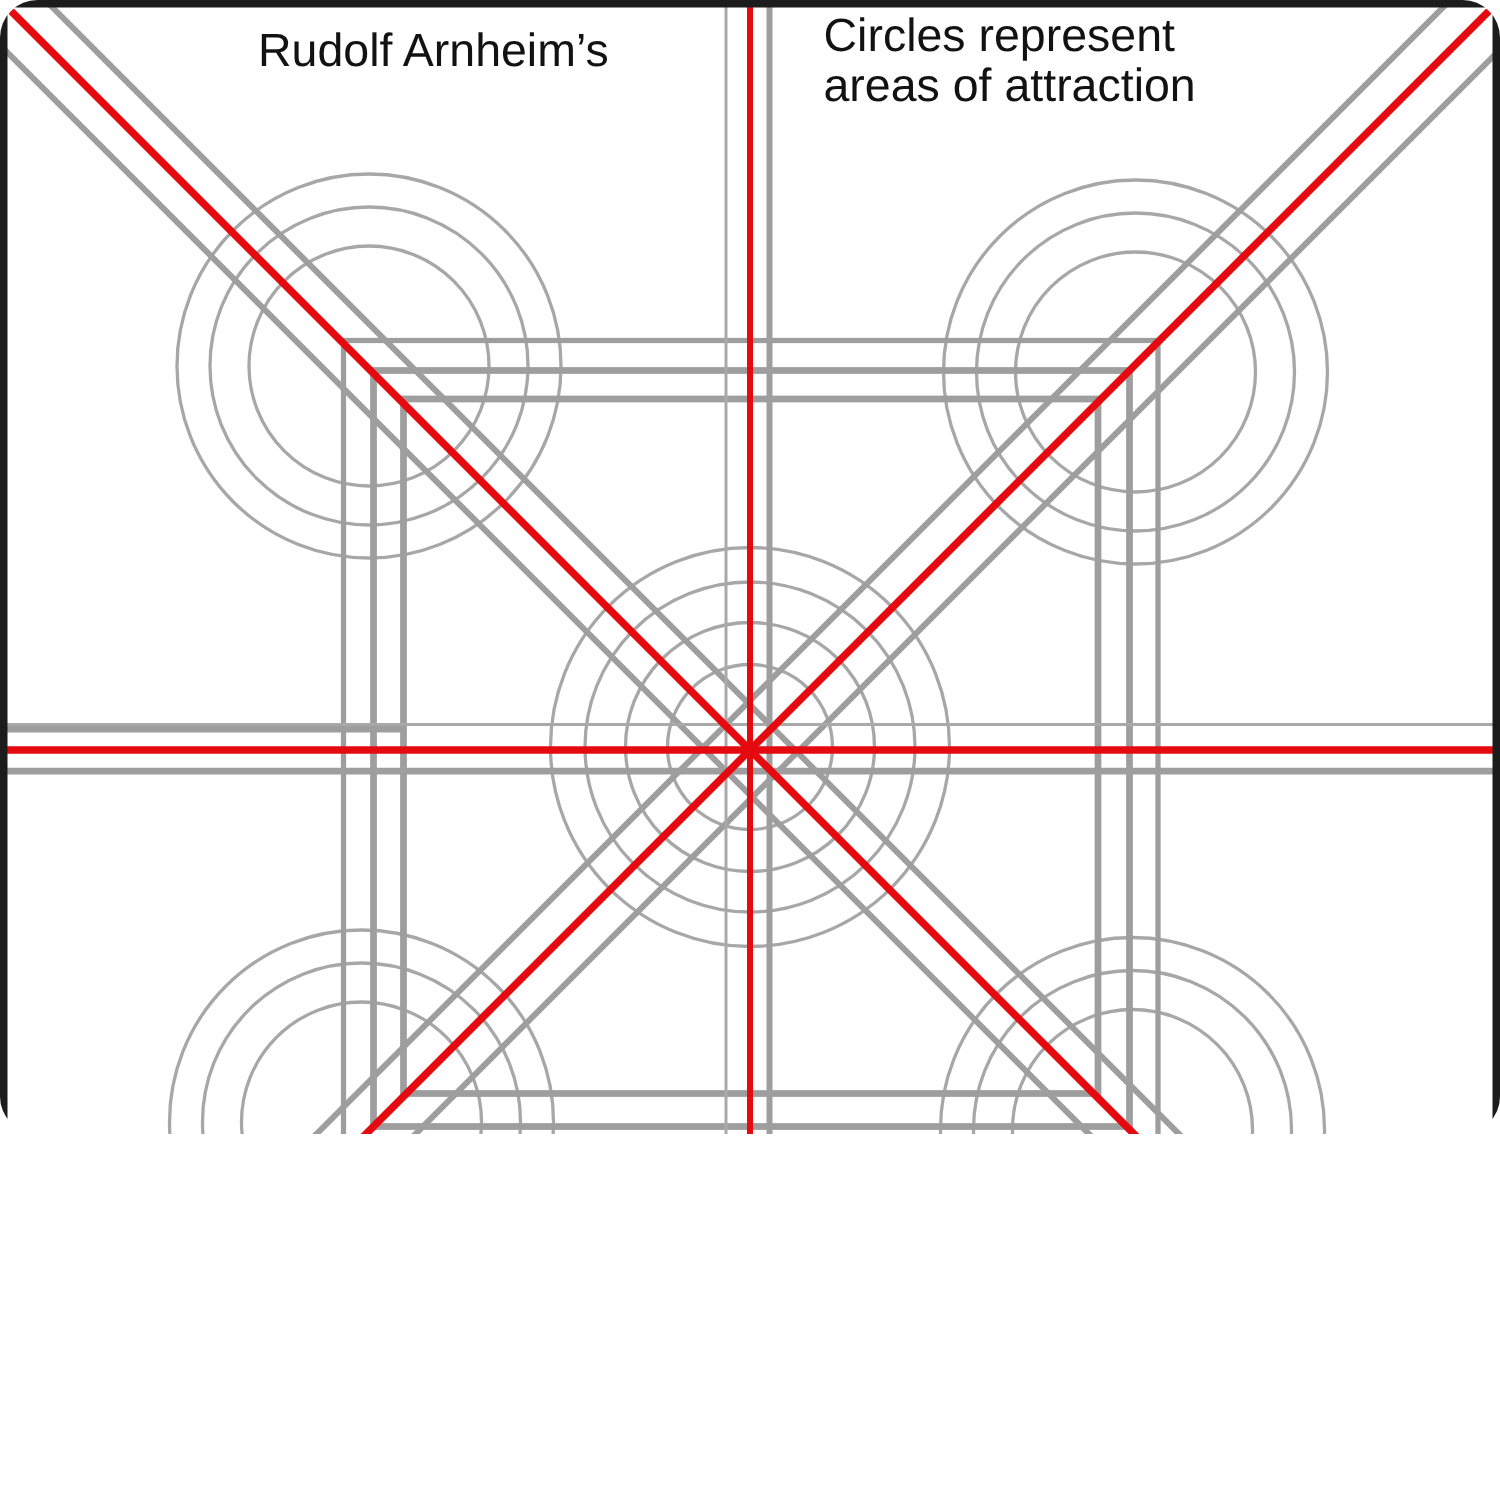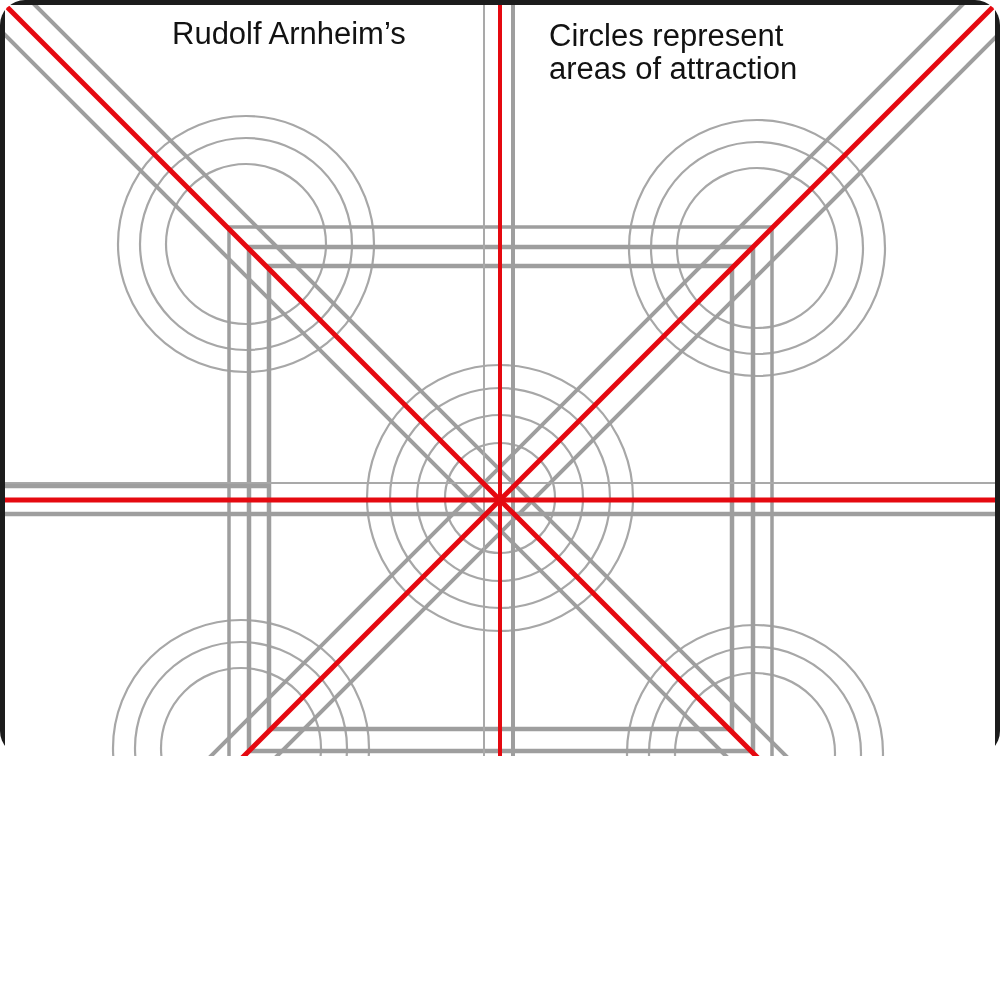--- a/index.html
+++ b/index.html
@@ -15,21 +15,21 @@
   .label {
     position: absolute;
     font-family: "Liberation Sans", sans-serif;
     font-size: 31px;
     line-height: 33px;
     color: #121212;
     white-space: nowrap;
     letter-spacing: 0px;
   }
   .label-title { left: 172px; top: 17px; }
-  .label-circles { left: 549px; top: 19px; }
+  .label-circles { left: 549px; top: 7px; }
   .label-lines { left: 551px; top: 885px; }
 </style>
 </head>
 <body>
 
 <div class="stage">
 
   <svg id="net-svg" class="net" width="1000" height="1000" viewBox="0 0 1000 1000">
       <circle cx="246" cy="244" r="80" fill="none" stroke="#a7a7a7" stroke-width="2.2"></circle>
       <circle cx="246" cy="244" r="106" fill="none" stroke="#a7a7a7" stroke-width="2.2"></circle>

